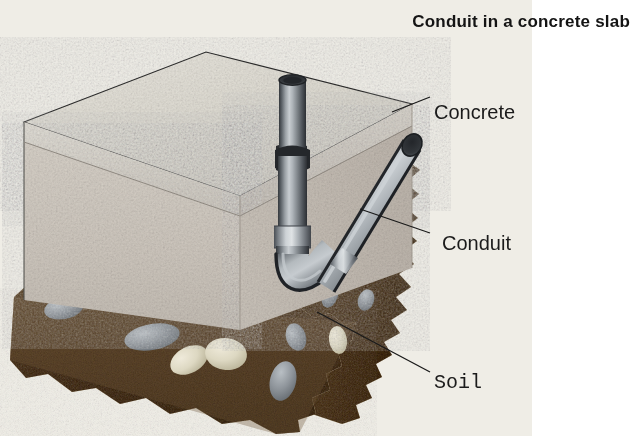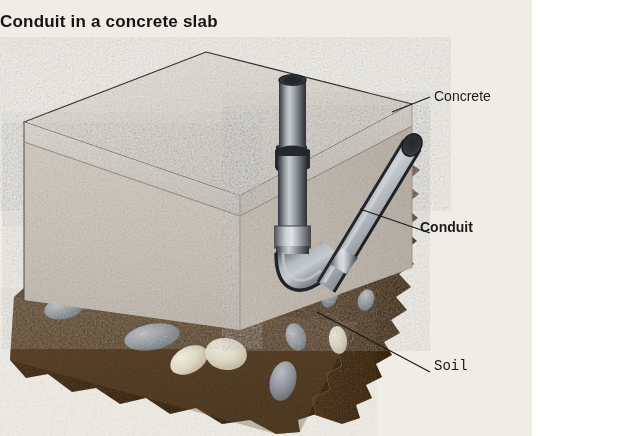--- a/index.html
+++ b/index.html
@@ -26,34 +26,35 @@
     position: absolute;
     left: 0; top: 0;
     width: 532px;
     height: 436px;
   }
   #title {
     position: absolute;
     left: 0;
     top: 12px;
     width: 630px;
-    text-align: left;
+    text-align: right;
     font-size: 17px;
     font-weight: bold;
     color: #141414;
     letter-spacing: 0.2px;
   }
   .callout {
     position: absolute;
-    font-size: 14px;
+    font-size: 20px;
     color: #1b1b1b;
     white-space: nowrap;
+    margin-top: 13px;
   }
   #label-concrete { left: 434px; top: 88px; }
-  #label-conduit  { left: 420px; top: 219px; font-weight: bold; }
+  #label-conduit  { left: 442px; top: 219px; }
   #label-soil     { left: 434px; top: 358px; font-family: Liberation Mono, monospace; }
 </style>
 </head>
 <body>
 
 <div id="root">
 
   <div id="panel"></div>
 
   <svg id="figure" viewBox="0 0 532 436">

